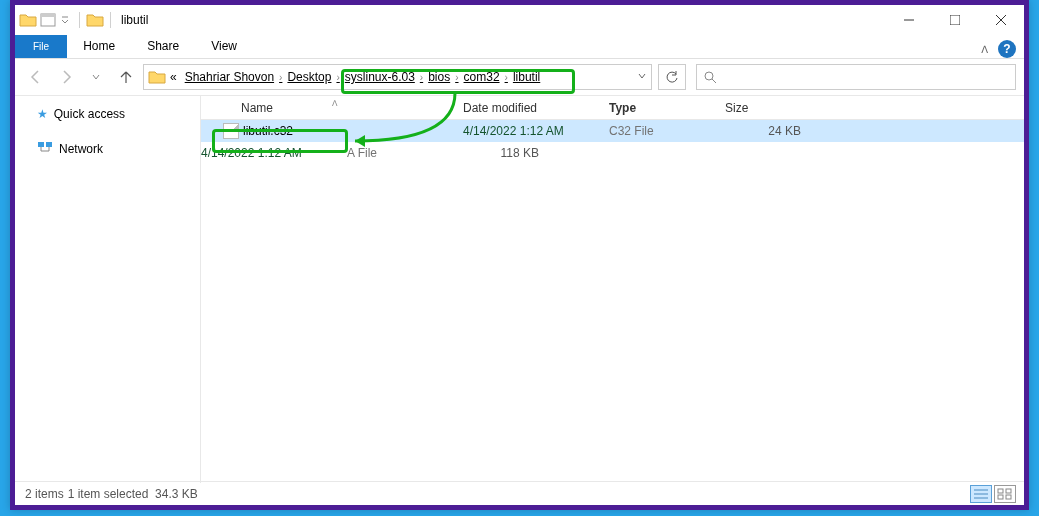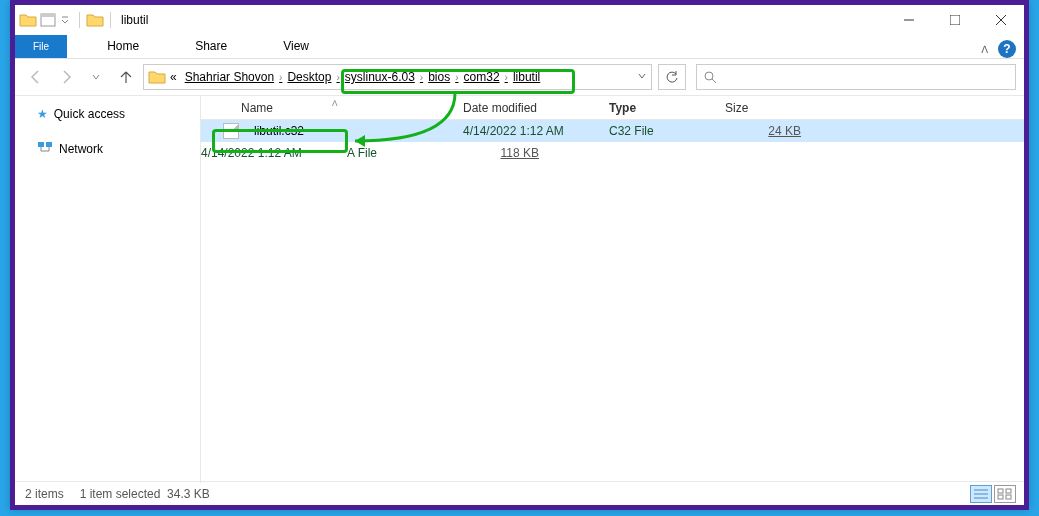--- a/index.html
+++ b/index.html
@@ -8,21 +8,21 @@
     .titlebar { height: 30px; background: #fff; display: flex; align-items: center; position: relative; }
     .title-icons { display: flex; gap: 2px; padding: 0 4px; align-items: center; }
     .folder-ico { width: 18px; height: 18px; display: inline-flex; align-items: center; justify-content: center; }
     .title-sep { width: 1px; height: 16px; background: #d0d0d0; margin: 0 4px; }
     .tb-dd { width: 8px; height: 8px; margin: 0 4px 0 2px; display: inline-flex; }
     .title-text { font-size: 12px; color: #000; padding-left: 4px; }
     .win-controls { position: absolute; right: 0; top: 0; display: flex; }
     .win-btn { width: 46px; height: 30px; display: inline-flex; align-items: center; justify-content: center; color: #333; }
     .ribbon-tabs { height: 24px; display: flex; align-items: end; border-bottom: 1px solid #e0e0e0; }
     .file-tab { background: #1979ca; color: #fff; font-size: 10px; padding: 4px 18px; height: 24px; display: inline-flex; align-items: center; }
-    .ribbon-tab { font-size: 12px; padding: 4px 16px; color: #000; height: 24px; display: inline-flex; align-items: center; margin-left: 24px; }
+    .ribbon-tab { font-size: 12px; padding: 4px 16px; color: #000; height: 24px; display: inline-flex; align-items: center; }
     .ribbon-right { position: absolute; right: 8px; display: flex; gap: 4px; align-items: center; }
     .help-icon { width: 18px; height: 18px; border-radius: 50%; background: #1e74c0; color: #fff; font-size: 12px; display: inline-flex; align-items: center; justify-content: center; font-weight: bold; }
     .chevron-up { font-size: 10px; color: #666; padding: 0 6px; }
     .navbar { height: 36px; display: flex; align-items: center; padding: 4px 8px; gap: 4px; }
     .nav-btn { width: 26px; height: 26px; display: inline-flex; align-items: center; justify-content: center; color: #999; }
     .nav-btn.enabled { color: #555; }
     .addr-bar { flex: 1; border: 1px solid #ccc; height: 26px; display: flex; align-items: center; padding: 0 4px; font-size: 12px; max-width: 540px; position: relative; }
     .addr-folder { width: 18px; height: 18px; }
     .crumb-wrap { display: flex; align-items: center; text-decoration: underline; }
     .crumb { padding: 0 4px; color: #000; font-size: 12px; white-space: nowrap; }
@@ -39,27 +39,27 @@
     .qa-icon { color: #3a9ce0; }
     .filelist { flex: 1; }
     .cols { display: flex; height: 24px; border-bottom: 1px solid #e8e8e8; font-size: 12px; color: #333; align-items: center; }
     .col-name { width: 262px; padding-left: 40px; position: relative; }
     .col-sort { position: absolute; left: 50%; top: -2px; font-size: 8px; color: #888; }
     .col-date { width: 146px; }
     .col-type { width: 116px; font-weight: bold; }
     .col-size { width: 88px; text-align: left; }
     .row { display: flex; height: 22px; font-size: 12px; align-items: center; }
     .row.sel { background: #cde8ff; }
-    .cell-name { width: 262px; padding-left: 22px; display: flex; align-items: center; gap: 15px; }
+    .cell-name { width: 262px; padding-left: 22px; display: flex; align-items: center; gap: 4px; }
     .file-ico { width: 16px; height: 16px; border: 1px solid #bbb; background: #fff; position: relative; }
     .file-ico::after { content: ''; position: absolute; right: 0; top: 0; width: 5px; height: 5px; background: linear-gradient(135deg, #fff 50%, #bbb 50%); }
     .cell-date { width: 146px; color: #14532d; }
-    .cell-type { width: 116px; color: #14532d; }
-    .cell-size { width: 88px; text-align: right; color: #555; padding-right: 12px; text-decoration: underline; }
-    .status { position: absolute; bottom: 0; left: 0; right: 0; height: 24px; border-top: 1px solid #e8e8e8; display: flex; align-items: center; font-size: 12px; padding: 0 10px; color: #555; gap: 16px; }
+    .cell-type { width: 116px; color: #737373; }
+    .cell-size { width: 88px; text-align: right; color: #555; padding-right: 12px; }
+    .status { position: absolute; bottom: 0; left: 0; right: 0; height: 24px; border-top: 1px solid #e8e8e8; display: flex; align-items: center; font-size: 12px; padding: 0 10px; color: #555; gap: 4px; }
     .status-right { position: absolute; right: 8px; display: flex; gap: 2px; }
     .view-btn { width: 22px; height: 18px; border: 1px solid #999; display: inline-flex; }
     .view-btn.active { background: #cde8ff; border-color: #5aa0d8; }
     .green-box1 { position: absolute; border: 3px solid #14b01a; border-radius: 4px; pointer-events: none; }
     .gb-path { left: 326px; top: 64px; width: 234px; height: 25px; }
     .gb-file { left: 197px; top: 124px; width: 136px; height: 24px; }
     .arrow-svg { position: absolute; left: 330px; top: 86px; pointer-events: none; }
   </style>
 </head>
 <body>

